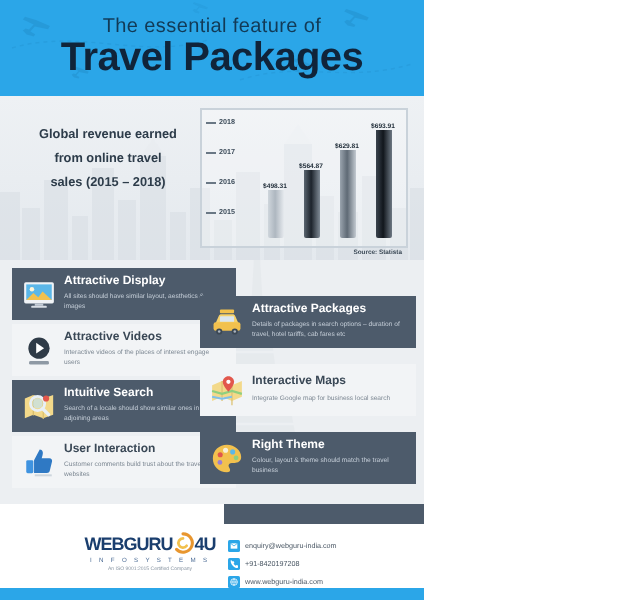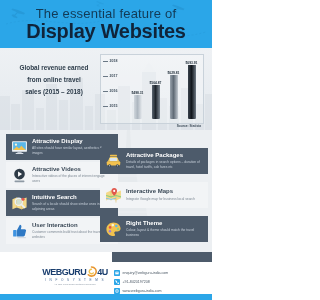--- a/index.html
+++ b/index.html
@@ -18,21 +18,21 @@
     background: #2ba6e8;
     overflow: hidden;
   }
   .header-planes { position: absolute; inset: 0; opacity: .30; }
   .header-inner {
     position: relative; z-index: 2;
     height: 100%; display: flex; flex-direction: column;
     align-items: center; justify-content: center; gap: 0px;
   }
   .h-sub {
-    font-size: 13px; color: #123a56; letter-spacing: .2px;
+    font-size: 10px; color: #123a56; letter-spacing: .2px;
     font-family: "Liberation Sans Narrow","Liberation Sans",sans-serif;
   }
   .h-title {
     font-size: 20px; font-weight: bold; color: #10243a;
     letter-spacing: -0.3px; line-height: 1.05;
     font-family: "Liberation Sans Narrow","Liberation Sans",sans-serif;
   }
 
   
   .chartband {
@@ -155,21 +155,21 @@
         <path d="M40 34 l4.4 1.9 l-.6 1 l-4.2 -.9 l-1.4 1.7 l1.5 .8 l-.4 .7 l-2.3 -.5 l-1.2 -1.3 l.9 -.7 l1.1 .3 l1.4 -1.6 l-3.4 -1.5 l.7 -.9z"></path>
         <path d="M100 2 l4 1.7 l-.6 .9 l-3.7 -.8 l-1.3 1.5 l1.4 .7 l-.4 .7 l-2 -.5 l-1.1 -1.1 l.8 -.6 l1 .2 l1.3 -1.4 l-3 -1.4 l.6 -.8z" opacity=".55"></path>
       </g>
       <g stroke="#1c7fba" stroke-width=".7" fill="none" opacity=".7" stroke-dasharray="2 2">
         <path d="M6 24 C 40 14, 70 30, 104 20"></path>
         <path d="M120 40 C 150 30, 172 42, 206 32"></path>
       </g>
     </svg>
     <div class="header-inner">
       <div class="h-sub">The essential feature of</div>
-      <div class="h-title">Display Websites</div>
+      <div class="h-title">Travel Packages</div>
     </div>
   </div>
 
   <div class="chartband">
     <svg class="skyline" viewBox="0 0 212 70" preserveAspectRatio="none">
       <g fill="#d7dde3">
         <rect x="0" y="36" width="10" height="34"></rect>
         <rect x="11" y="44" width="9" height="26"></rect>
         <rect x="22" y="30" width="12" height="40"></rect>
         <rect x="36" y="48" width="8" height="22"></rect>

